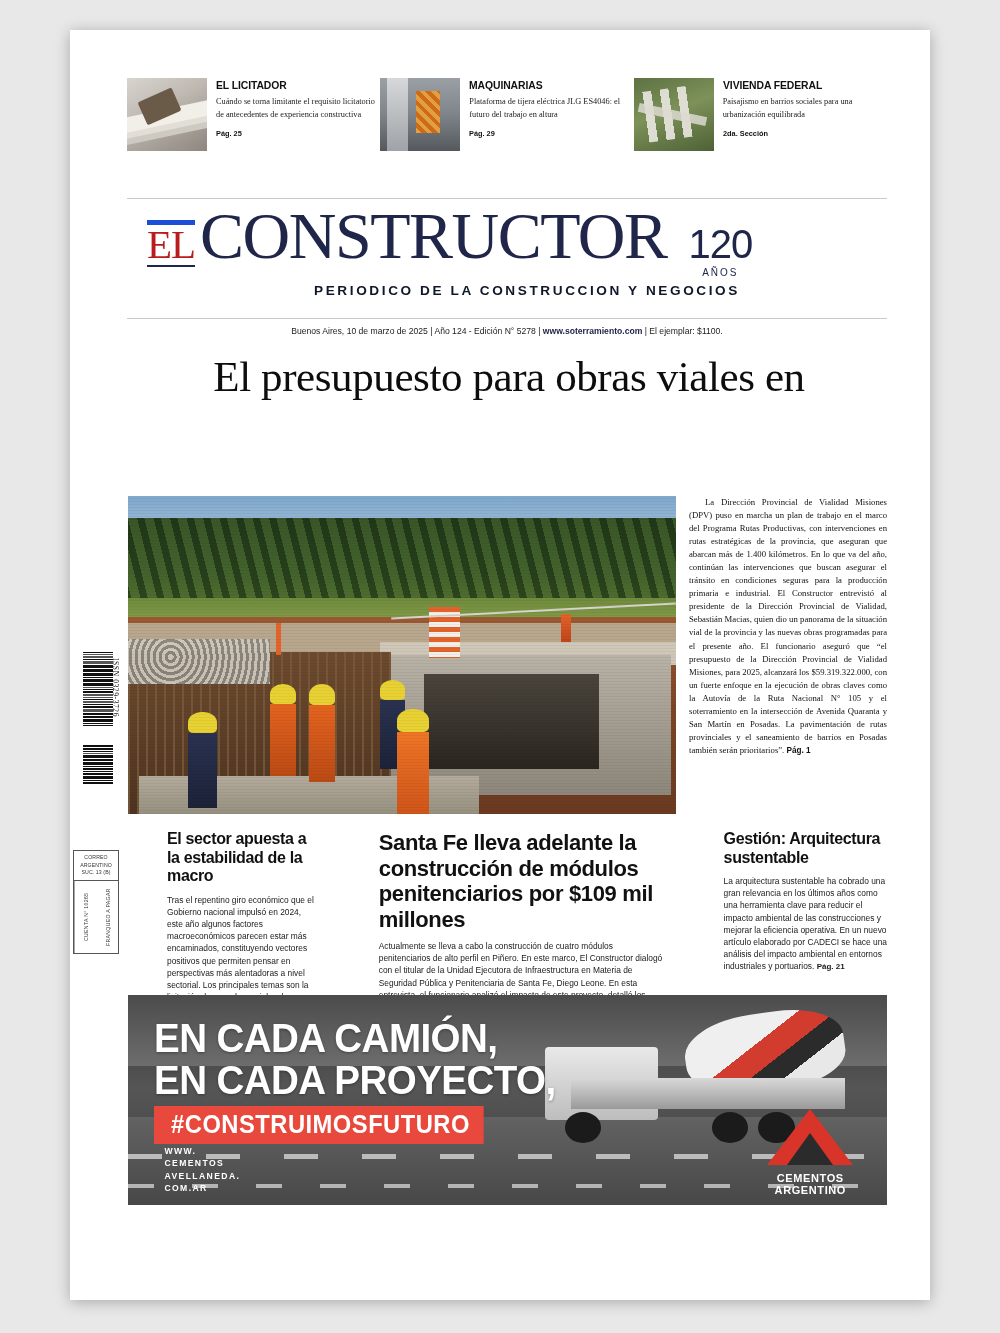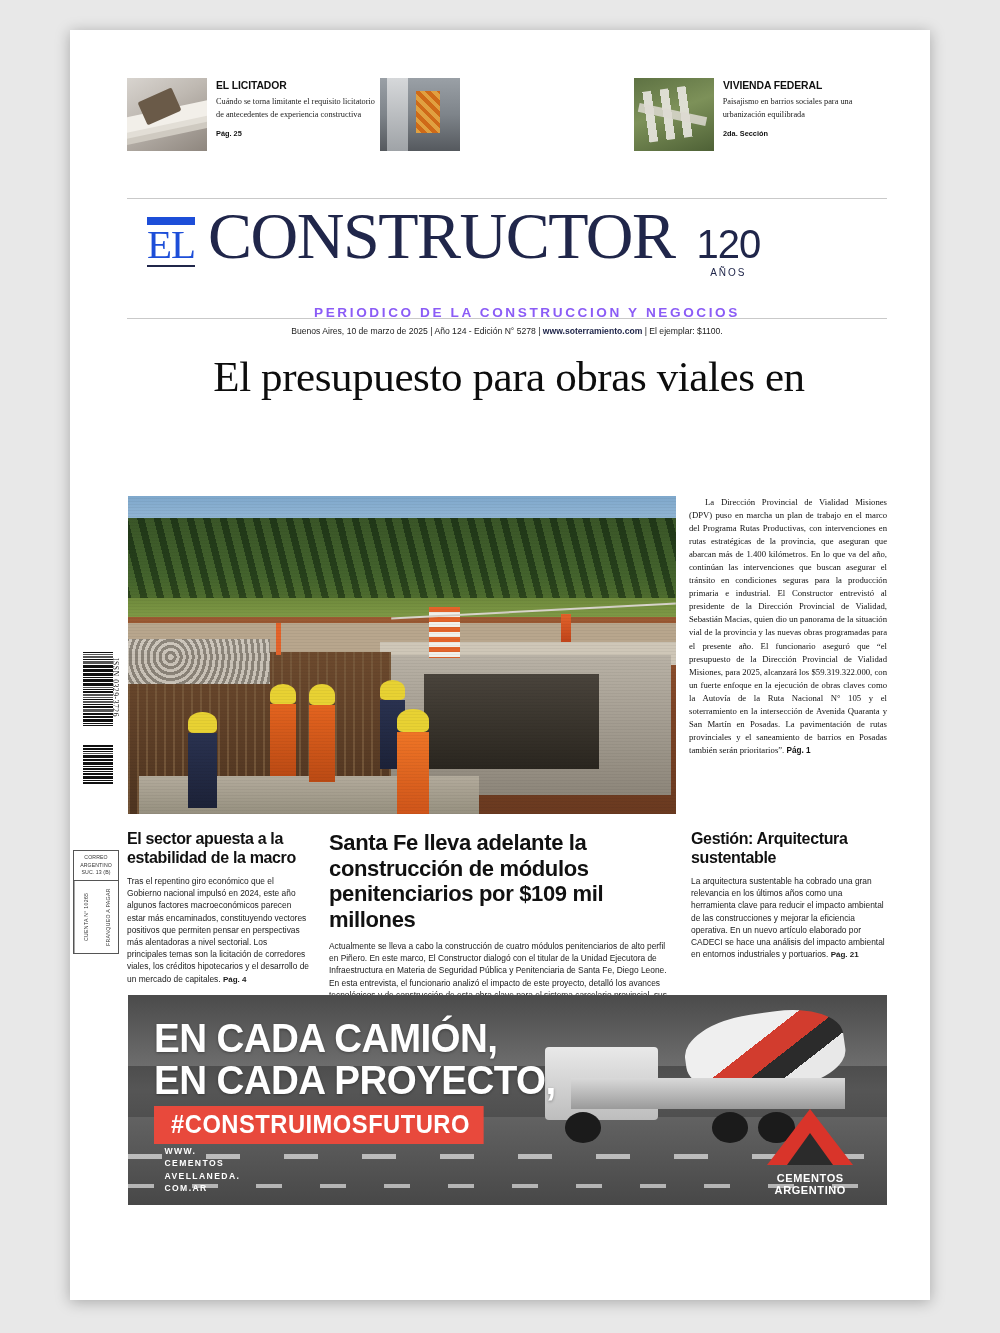--- a/index.html
+++ b/index.html
@@ -112,37 +112,37 @@
 
   
   .masthead-rule { position:absolute; left:0; width:760px; height:1px; background:#c9c9c9; }
   .masthead { position: absolute; left: 0; top: 178px; width: 760px; height: 104px; }
   .mast-logo {
     display: flex; align-items: baseline; justify-content: flex-start;
     padding-left: 20px;
   }
   .mast-el {
     font-family: "Liberation Serif", serif;
-    font-size: 41px; color: #1d4ed8; letter-spacing: -1px;
-    border-top: 8px solid #1d4ed8; border-bottom: 2px solid #20264a;
-    line-height: 0.92; padding: 1px 0; margin-right: 13px;
+    font-size: 41px; color: #b91c1c; letter-spacing: -1px;
+    border-top: 5px solid #1d4ed8; border-bottom: 2px solid #20264a;
+    line-height: 0.92; padding: 1px 0; margin-right: 5px;
   }
   .mast-main {
     font-family: "Liberation Serif", serif;
     font-size: 66px; color: #20264a; letter-spacing: -1.5px; line-height: 0.86;
   }
   .mast-120 {
     margin-left: 22px; text-align: center; color: #20264a;
     font-family: "Liberation Sans", sans-serif;
   }
   .mast-120 .num { font-size: 40px; letter-spacing: -1px; line-height: 0.85; font-weight: 300; }
   .mast-120 .anos { font-size: 10px; letter-spacing: 2px; margin-top: 2px; }
   .mast-sub {
-    text-align: center; color: #8b5cf6; font-size: 13.6px; letter-spacing: 2.6px;
-    font-weight: bold; margin-top: 25px; padding-left: 40px;
+    text-align: center; color: #0f172a; font-size: 13.6px; letter-spacing: 2.6px;
+    font-weight: bold; margin-top: 3px; padding-left: 40px;
     font-family: "Liberation Sans", sans-serif;
   }
   .dateline {
     position: absolute; left: 0; top: 296px; width: 760px;
     text-align: center; font-size: 8.6px; color: #222;
     font-family: "Liberation Sans", sans-serif;
   }
   .dateline .url { color: #20264a; font-weight: bold; }
 
   
@@ -200,21 +200,21 @@
   .lead {
     position: absolute; left: 562px; top: 466px; width: 198px;
     font-family: "Liberation Serif", serif;
     font-size: 8.7px; line-height: 1.50; text-align: justify; color: #111;
     text-indent: 16px; hyphens: auto;
   }
   .lead .pg { font-family: "Liberation Sans", sans-serif; font-weight: bold; font-size: 8.2px; }
 
   
   .stories { position: absolute; left: 0; top: 800px; width: 760px; display: flex; }
-  .st { padding-right: 16px; }
+  .st { padding-right: 16px; margin-left: 40px; }
   .st1 { width: 198px; }
   .st2 { width: 364px; padding-left: 4px; }
   .st3 { width: 198px; padding-right: 0; padding-left: 2px; }
   .st-head {
     font-family: "Liberation Sans", sans-serif;
     font-weight: bold; color: #111; line-height: 1.16; margin-bottom: 8px;
     letter-spacing: -0.35px;
   }
   .st1 .st-head, .st3 .st-head { font-size: 16px; }
   .st2 .st-head { font-size: 22px; }
@@ -352,20 +352,25 @@
         <div class="teaser-img art-docs"></div>
         <div class="teaser-body">
           <div class="teaser-kicker">EL LICITADOR</div>
           <div class="teaser-text">Cuándo se torna limitante el requisito licitatorio de antecedentes de experiencia constructiva</div>
           <div class="teaser-page">Pág. 25</div>
         </div>
       </div>
 
       <div class="teaser">
         <div class="teaser-img art-lift"></div>
+        <div class="teaser-body">
+          <div class="teaser-kicker">MAQUINARIAS</div>
+          <div class="teaser-text">Plataforma de tijera eléctrica JLG ES4046: el futuro del trabajo en altura</div>
+          <div class="teaser-page">Pág. 29</div>
+        </div>
       </div>
 
       <div class="teaser">
         <div class="teaser-img art-aerial"></div>
         <div class="teaser-body">
           <div class="teaser-kicker">VIVIENDA FEDERAL</div>
           <div class="teaser-text">Paisajismo en barrios sociales para una urbanización equilibrada</div>
           <div class="teaser-page">2da. Sección</div>
         </div>
       </div>

